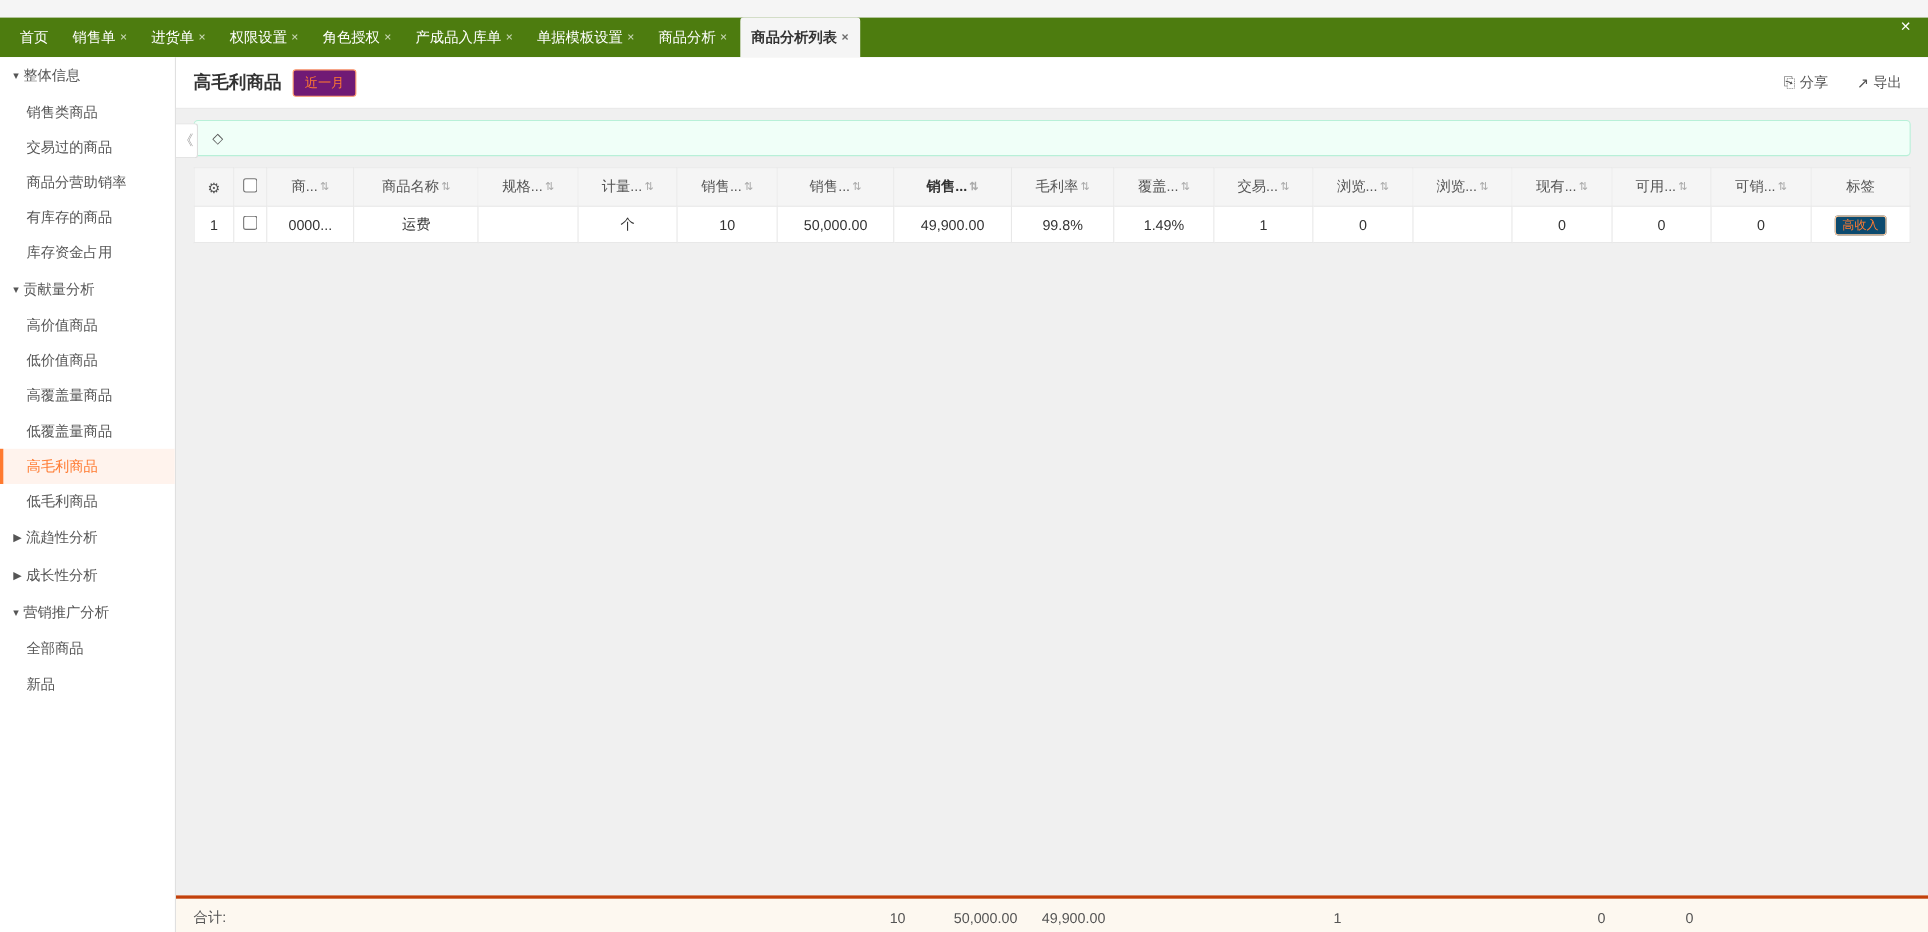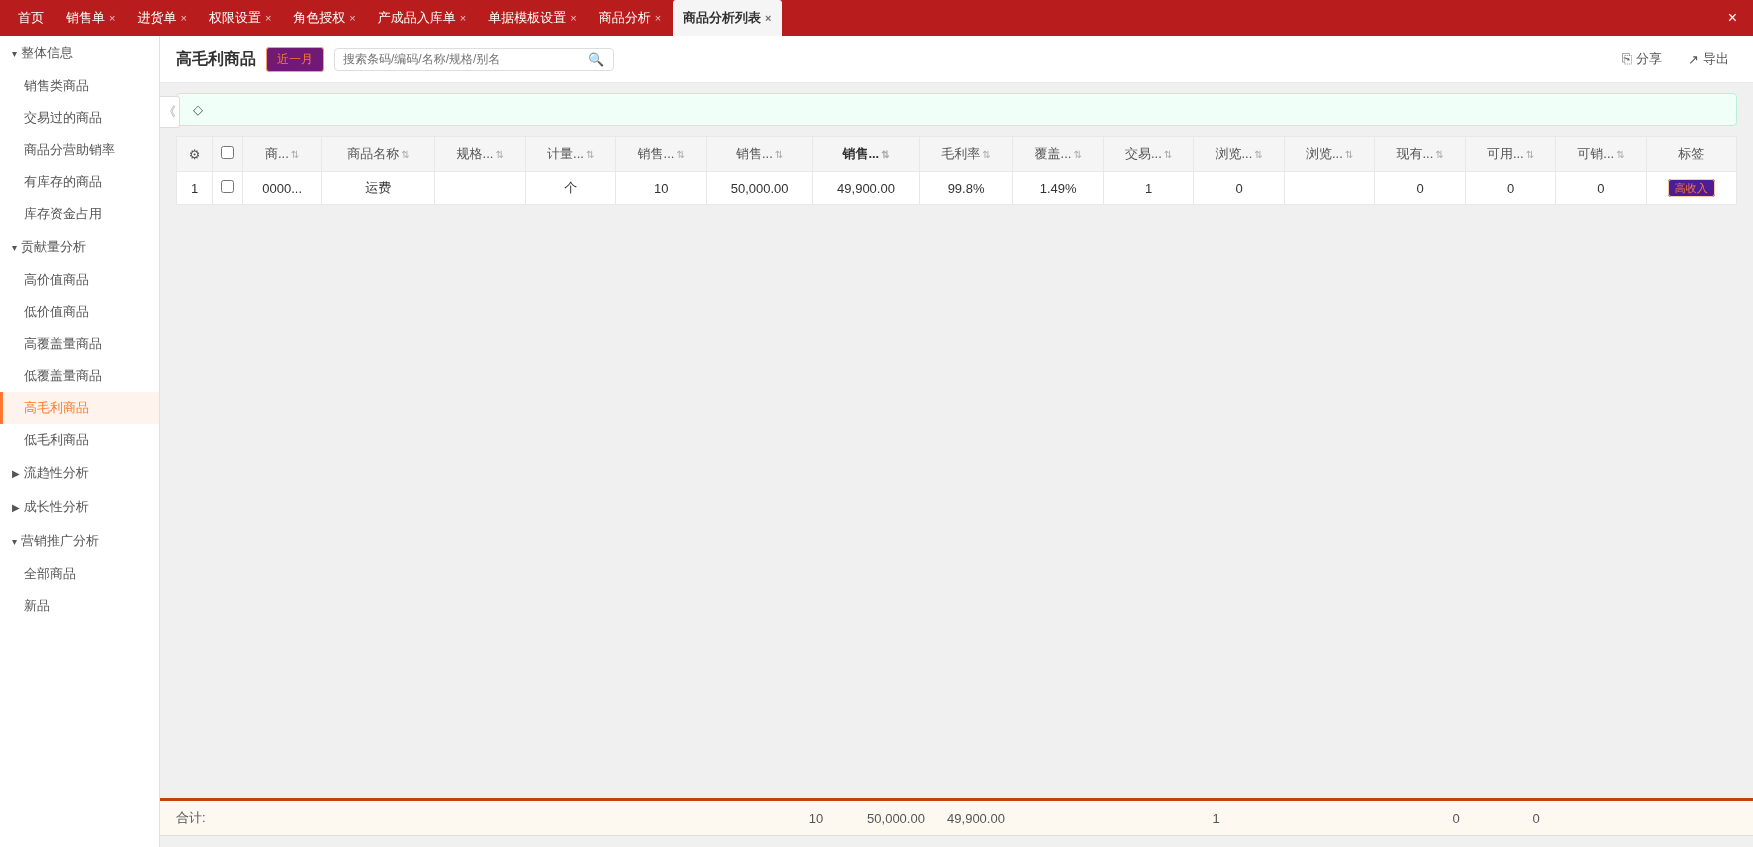--- a/index.html
+++ b/index.html
@@ -1,26 +1,26 @@
 <!DOCTYPE html>
 <html><head>
   <meta charset="utf-8">
   <style>
     * { box-sizing: border-box; margin: 0; padding: 0; font-family: 'Microsoft YaHei', Arial, sans-serif; font-size: 13px; }
     body { background: #f5f5f5; overflow: hidden; }
 
     
     .top-nav {
       display: flex;
-      align-items: center;
-      background: #b91c1c;
+      background: #4d7c0f;
       height: 36px;
       padding: 0 8px;
       gap: 2px;
       color: white;
+      margin-top: 16px;
     }
     .top-nav .nav-item {
       padding: 0 10px;
       height: 36px;
       display: flex;
       align-items: center;
       cursor: pointer;
       white-space: nowrap;
       color: white;
       font-size: 13px;
@@ -209,21 +209,21 @@
       font-size: 10px;
     }
     td {
       border: 1px solid #e8e8e8;
       padding: 7px 6px;
       text-align: center;
       color: #333;
       white-space: nowrap;
     }
     .tag-high {
-      background: #4c1d95;
+      background: #0c4a6e;
       color: #ff7a30;
       border: 1px solid #ffcca0;
       padding: 2px 6px;
       border-radius: 3px;
       font-size: 11px;
     }
     .link-underline {
       cursor: pointer;
       color: #333;
     }
@@ -381,24 +381,20 @@
 
   <div class="collapse-btn">
     <span>《</span>
   </div>
 
   <div class="content-area">
 
     <div class="content-header">
       <div class="content-title">高毛利商品</div>
       <button class="filter-btn">近一月</button>
-      <div class="search-box">
-        <input type="text" placeholder="搜索条码/编码/名称/规格/别名" style="">
-        <span style="color:#aaa; cursor:pointer;">🔍</span>
-      </div>
       <div class="header-spacer"></div>
       <div class="action-btn">
         <span>⎘</span>
         <span>分享</span>
       </div>
       <div class="action-btn">
         <span>↗</span>
         <span>导出</span>
       </div>
     </div>

